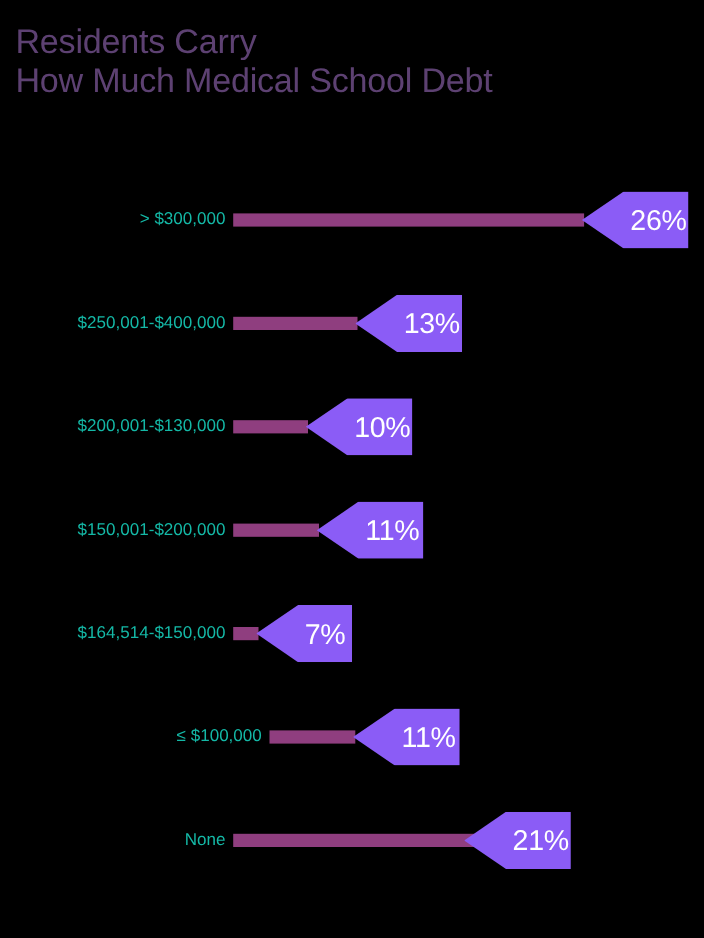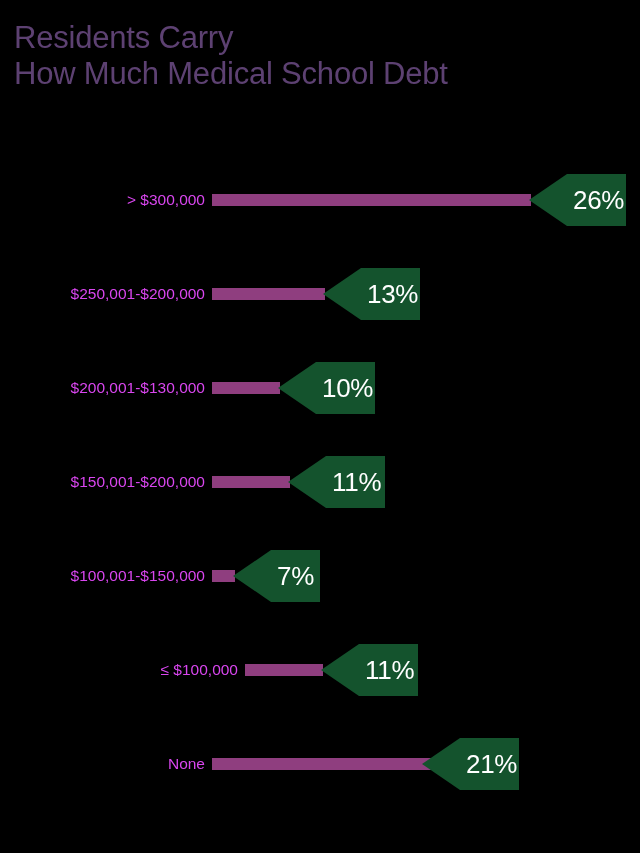--- a/index.html
+++ b/index.html
@@ -56,21 +56,21 @@
     height: 56px;
   }
 
   
   .row-label {
     position: absolute;
     right: 435px;          
     top: 0;
     height: 56px;
     line-height: 56px;
-    color: #d946ef;
+    color: #14b8a6;
     font-family: "Liberation Sans", sans-serif;
     font-size: 15.5px;
     font-weight: 400;
     white-space: nowrap;
     letter-spacing: 0px;
   }
 
   
   .row-bar {
     position: absolute;
@@ -78,21 +78,21 @@
     top: 22px;
     height: 12px;
     background: #8f3e7f;
   }
 
   
   .row-tag {
     position: absolute;
     top: 2px;
     height: 52px;
-    background: #14532d;
+    background: #8b5cf6;
     -webkit-clip-path: polygon(0% 50%, 38px 0%, 100% 0%, 100% 100%, 38px 100%);
     clip-path: polygon(0% 50%, 38px 0%, 100% 0%, 100% 100%, 38px 100%);
   }
   .row-value {
     position: absolute;
     left: 44px;
     top: 0;
     height: 52px;
     line-height: 52px;
     color: #ffffff;
@@ -115,42 +115,42 @@
 
   <div class="chart" id="chart">
       <div class="row" style="top: 12px;">
         <div class="row-label">&gt; $300,000</div>
         <div class="row-bar" style="left: 212px; width: 319px;"></div>
         <div class="row-tag" style="left: 529px; width: 97px;">
           <div class="row-value">26%</div>
         </div>
       </div>
       <div class="row" style="top: 106px;">
-        <div class="row-label">$250,001-$200,000</div>
+        <div class="row-label">$250,001-$400,000</div>
         <div class="row-bar" style="left: 212px; width: 113px;"></div>
         <div class="row-tag" style="left: 323px; width: 97px;">
           <div class="row-value">13%</div>
         </div>
       </div>
       <div class="row" style="top: 200px;">
         <div class="row-label">$200,001-$130,000</div>
         <div class="row-bar" style="left: 212px; width: 68px;"></div>
         <div class="row-tag" style="left: 278px; width: 97px;">
           <div class="row-value">10%</div>
         </div>
       </div>
       <div class="row" style="top: 294px;">
         <div class="row-label">$150,001-$200,000</div>
         <div class="row-bar" style="left: 212px; width: 78px;"></div>
         <div class="row-tag" style="left: 288px; width: 97px;">
           <div class="row-value">11%</div>
         </div>
       </div>
       <div class="row" style="top: 388px;">
-        <div class="row-label">$100,001-$150,000</div>
+        <div class="row-label">$164,514-$150,000</div>
         <div class="row-bar" style="left: 212px; width: 23px;"></div>
         <div class="row-tag" style="left: 233px; width: 87px;">
           <div class="row-value">7%</div>
         </div>
       </div>
       <div class="row" style="top: 482px; margin-left: 33px;">
         <div class="row-label">≤ $100,000</div>
         <div class="row-bar" style="left: 212px; width: 78px;"></div>
         <div class="row-tag" style="left: 288px; width: 97px;">
           <div class="row-value">11%</div>

